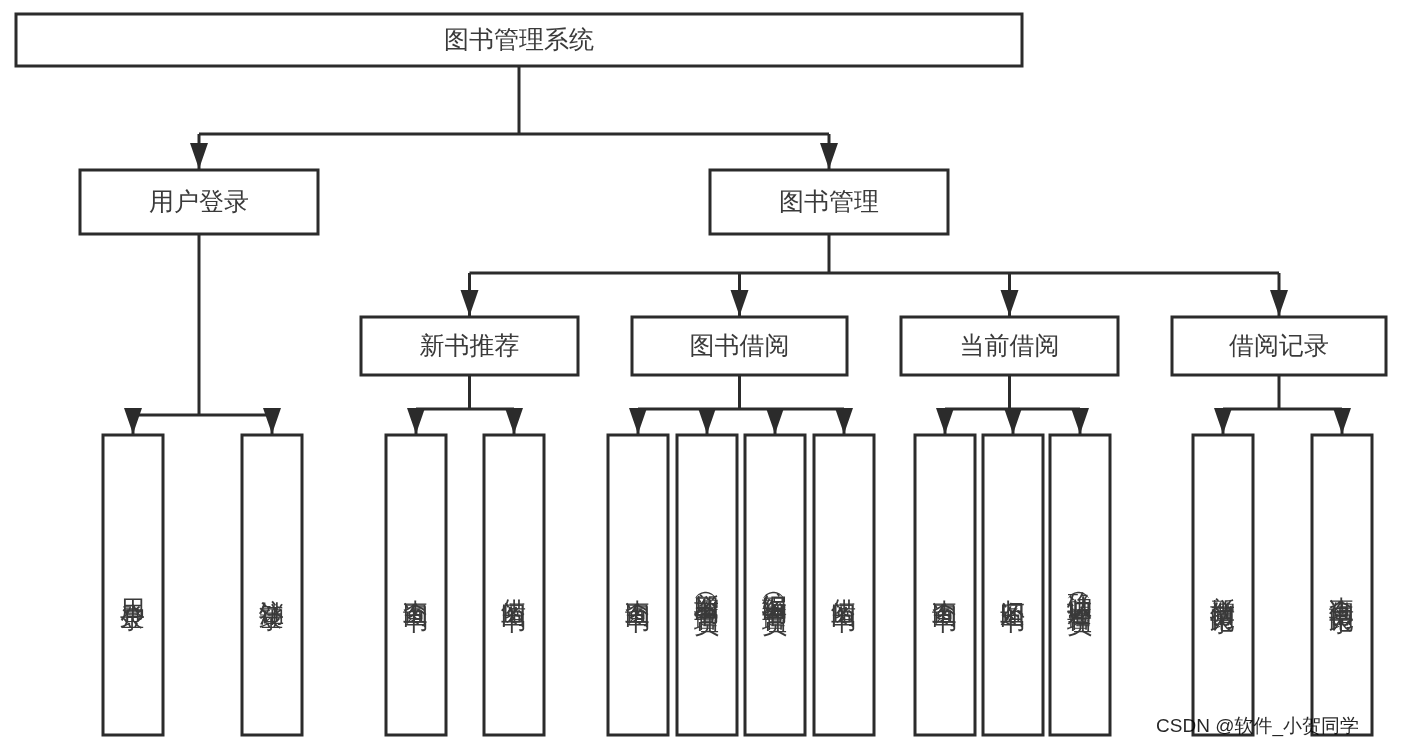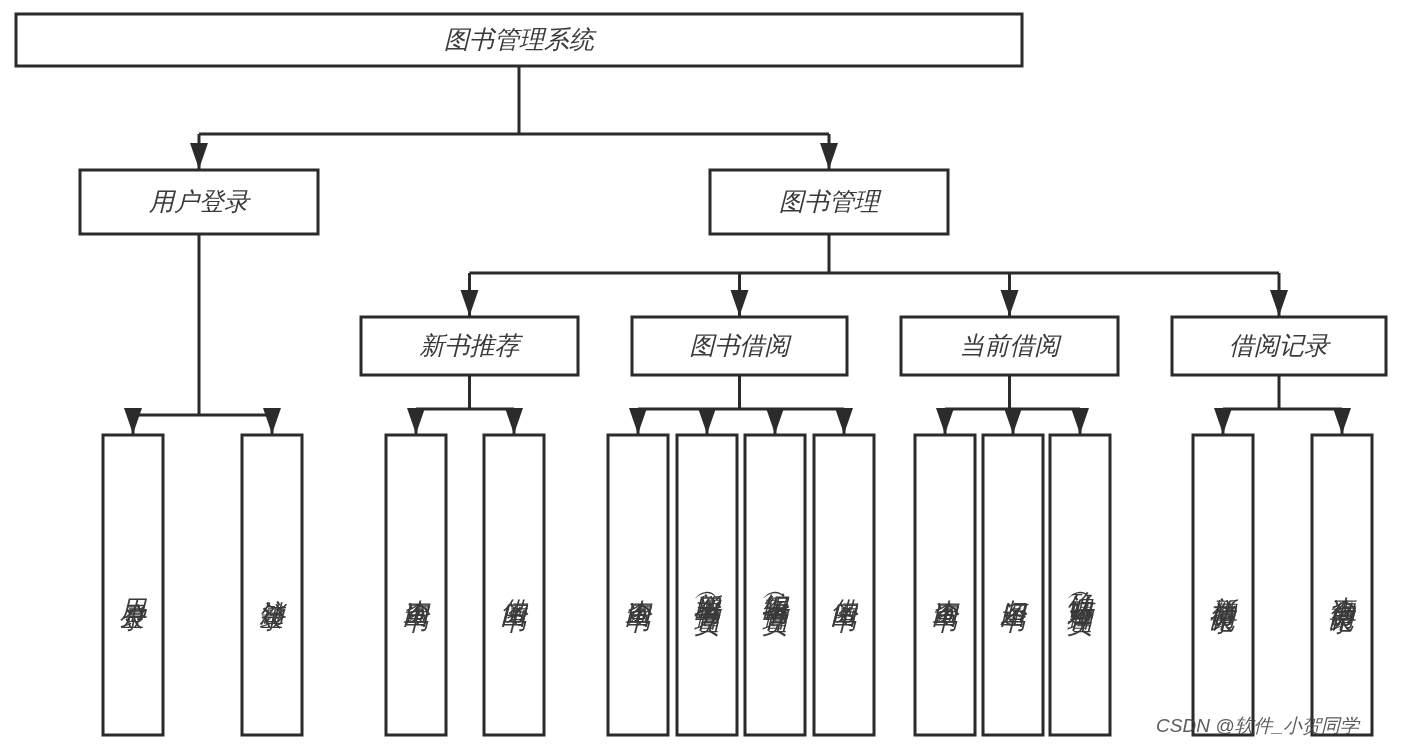--- a/index.html
+++ b/index.html
@@ -12,21 +12,20 @@
     height: 747px;
     font-family: "Liberation Sans", "DejaVu Sans", sans-serif;
     overflow: hidden;
     position: relative;
   }
   #diagram-root {
     position: absolute;
     left: 0; top: 0;
     width: 1373px;
     height: 747px;
-    font-style: italic;
   }
   svg { display: block; }
   .node-box {
     fill: #ffffff;
     stroke: #2b2b2b;
     stroke-width: 3;
   }
   .connector {
     stroke: #2b2b2b;
     stroke-width: 3;
@@ -60,21 +59,21 @@
     color: #3a3a3a;
     white-space: pre;
     text-align: center;
   }
   #watermark {
     position: absolute;
     right: 14px;
     bottom: 8px;
     font-family: "Liberation Sans", "DejaVu Sans", sans-serif;
     font-size: 19px;
-    color: #404040;
+    color: #000000;
     opacity: 0.85;
     white-space: nowrap;
   }
 </style>
 </head>
 <body>
 
 <div id="diagram-root">
   <svg id="diagram-svg" width="1405" height="747" viewBox="0 0 1405 747">
       <g>

